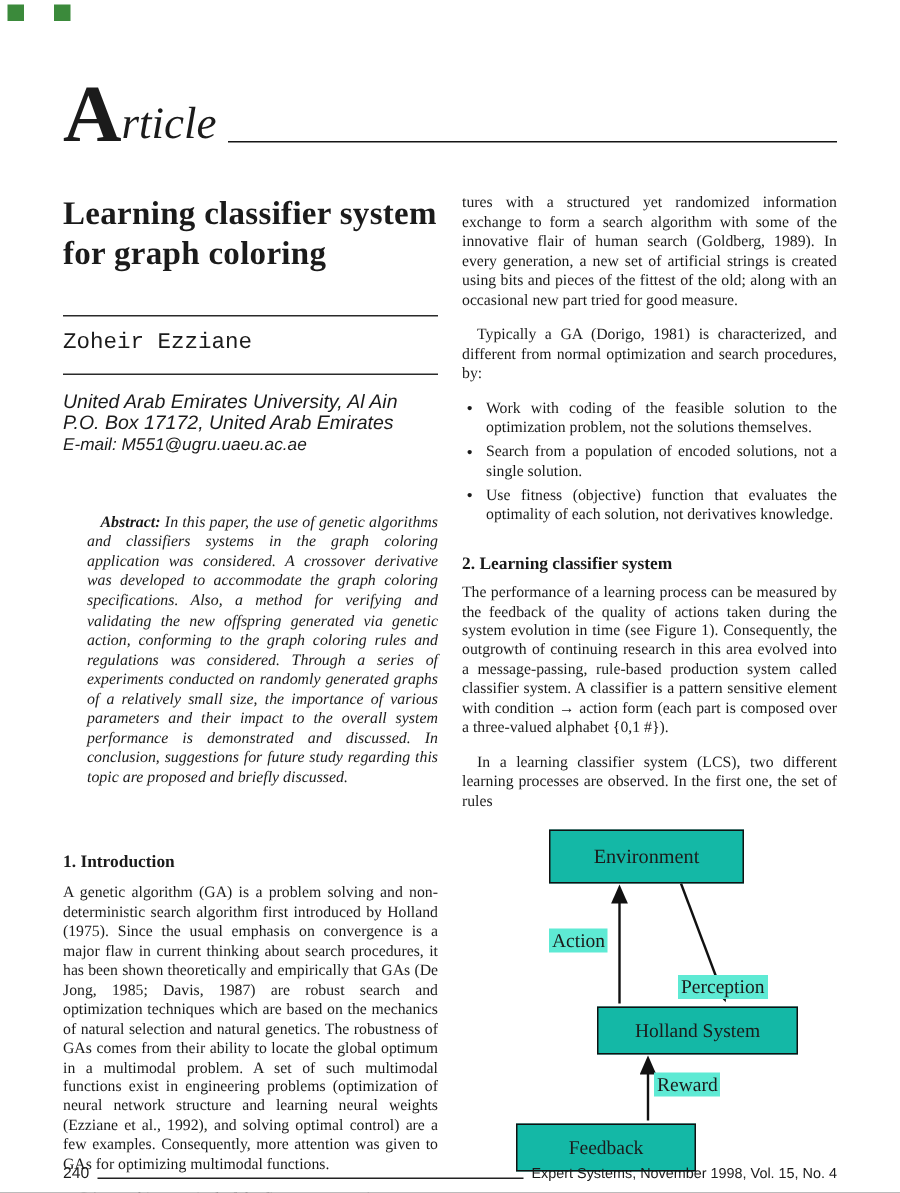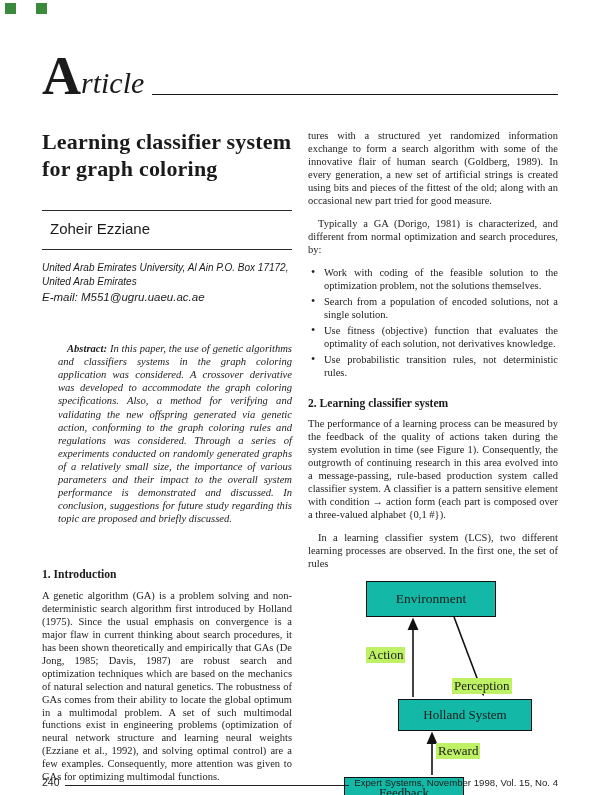--- a/index.html
+++ b/index.html
@@ -21,22 +21,22 @@
 
   
   .col { position:absolute; width:250px; }
   .col-left  { left:42px;  top:128px; }
   .col-right { left:308px; top:130px; }
 
   .title { font-size:22px; font-weight:bold; line-height:1.24; letter-spacing:.2px; }
   .rule  { border:none; border-top:1.2px solid #2a2a2a; margin:0; }
   .rule1 { margin-top:27px; }
   .rule2 { margin-top:12px; }
-  .author { font-family:Liberation Sans, sans-serif; font-size:15px; margin-top:9px;margin-left:8px; }
-  .affil  { font-family:"Liberation Sans", sans-serif; font-style:italic; font-size:10px; line-height:14.5px; margin-top:11px; }
+  .author { font-family:Liberation Mono, monospace; font-size:15px; margin-top:9px; }
+  .affil  { font-family:"Liberation Sans", sans-serif; font-style:italic; font-size:13px; line-height:14.5px; margin-top:11px; }
   .email  { font-family:"Liberation Sans", sans-serif; font-style:italic; font-size:11.5px; line-height:14.5px; }
 
   .abstract { margin-top:38px; font-style:italic; font-size:10.6px; line-height:13.1px; text-align:justify; text-indent:9px;margin-left:16px; }
   .abstract .ab-label { font-weight:bold; }
 
   .sec-heading { font-size:11.6px; font-weight:bold; }
   .h1 { margin-top:43px; }
   .h2 { margin-top:18px; }
 
   .body-par { font-size:10.5px; line-height:12.9px; text-align:justify; margin-top:9px; }
@@ -48,21 +48,21 @@
   ul.bullets li::before { content:"\2022"; position:absolute; left:-13px; top:-1px; font-size:12px; }
 
   
   .figure { margin-top:8px; }
   .fig-canvas { position:relative; width:250px; height:228px; }
   .fig-canvas svg { position:absolute; left:0; top:0; }
   .fbox { position:absolute; border:1.6px solid #111; display:flex; align-items:center; justify-content:center; background:#14b8a6; }
   .fbox.env { left:58px; top:0;     width:128px; height:34px; font-size:13.5px; }
   .fbox.ls  { left:90px; top:118px; width:132px; height:30px; font-size:13px; }
   .fbox.fb  { left:36px; top:196px; width:118px; height:30px; font-size:13px; }
-  .flabel { position:absolute; font-size:13px; background:#bef264; padding:0 2px; }
+  .flabel { position:absolute; font-size:13px; background:#5eead4; padding:0 2px; }
   .flabel.action     { left:58px;  top:66px; }
   .flabel.perception { left:144px; top:97px; }
   .flabel.reward     { left:128px; top:162px; }
 
   
   .footer { position:absolute; left:42px; right:42px; bottom:7px; display:flex; align-items:flex-end;
             font-family:"Liberation Sans", sans-serif; }
   .footer .pageno { font-size:10.5px; line-height:11px; }
   .footer .footer-line { flex:1; border-bottom:1.1px solid #222; margin:0 5px 2px 5px; }
   .footer .journal { font-size:9.6px; line-height:11px; }
@@ -97,21 +97,20 @@
   </div>
 
   <div class="col col-right">
     <p class="body-par no-top">tures with a structured yet randomized information exchange to form a search algorithm with some of the innovative flair of human search (Goldberg, 1989). In every generation, a new set of artificial strings is created using bits and pieces of the fittest of the old; along with an occasional new part tried for good measure.</p>
     <p class="body-par indent" style="margin-top:5px;">Typically a GA (Dorigo, 1981) is characterized, and different from normal optimization and search procedures, by:</p>
 
     <ul class="bullets">
       <li>Work with coding of the feasible solution to the optimization problem, not the solutions themselves.</li>
       <li>Search from a population of encoded solutions, not a single solution.</li>
       <li>Use fitness (objective) function that evaluates the optimality of each solution, not derivatives knowledge.</li>
-      <li>Use probabilistic transition rules, not deterministic rules.</li>
     </ul>
 
     <div class="sec-heading h2">2. Learning classifier system</div>
     <p class="body-par" style="margin-top:8px;">The performance of a learning process can be measured by the feedback of the quality of actions taken during the system evolution in time (see Figure 1). Consequently, the outgrowth of continuing research in this area evolved into a message-passing, rule-based production system called classifier system. A classifier is a pattern sensitive element with condition → action form (each part is composed over a three-valued alphabet {0,1 #}).</p>
     <p class="body-par indent">In a learning classifier system (LCS), two different learning processes are observed. In the first one, the set of rules</p>
 
     <div class="figure">
       <div class="fig-canvas">
         <svg width="250" height="228" viewBox="0 0 250 228">
           <defs>

